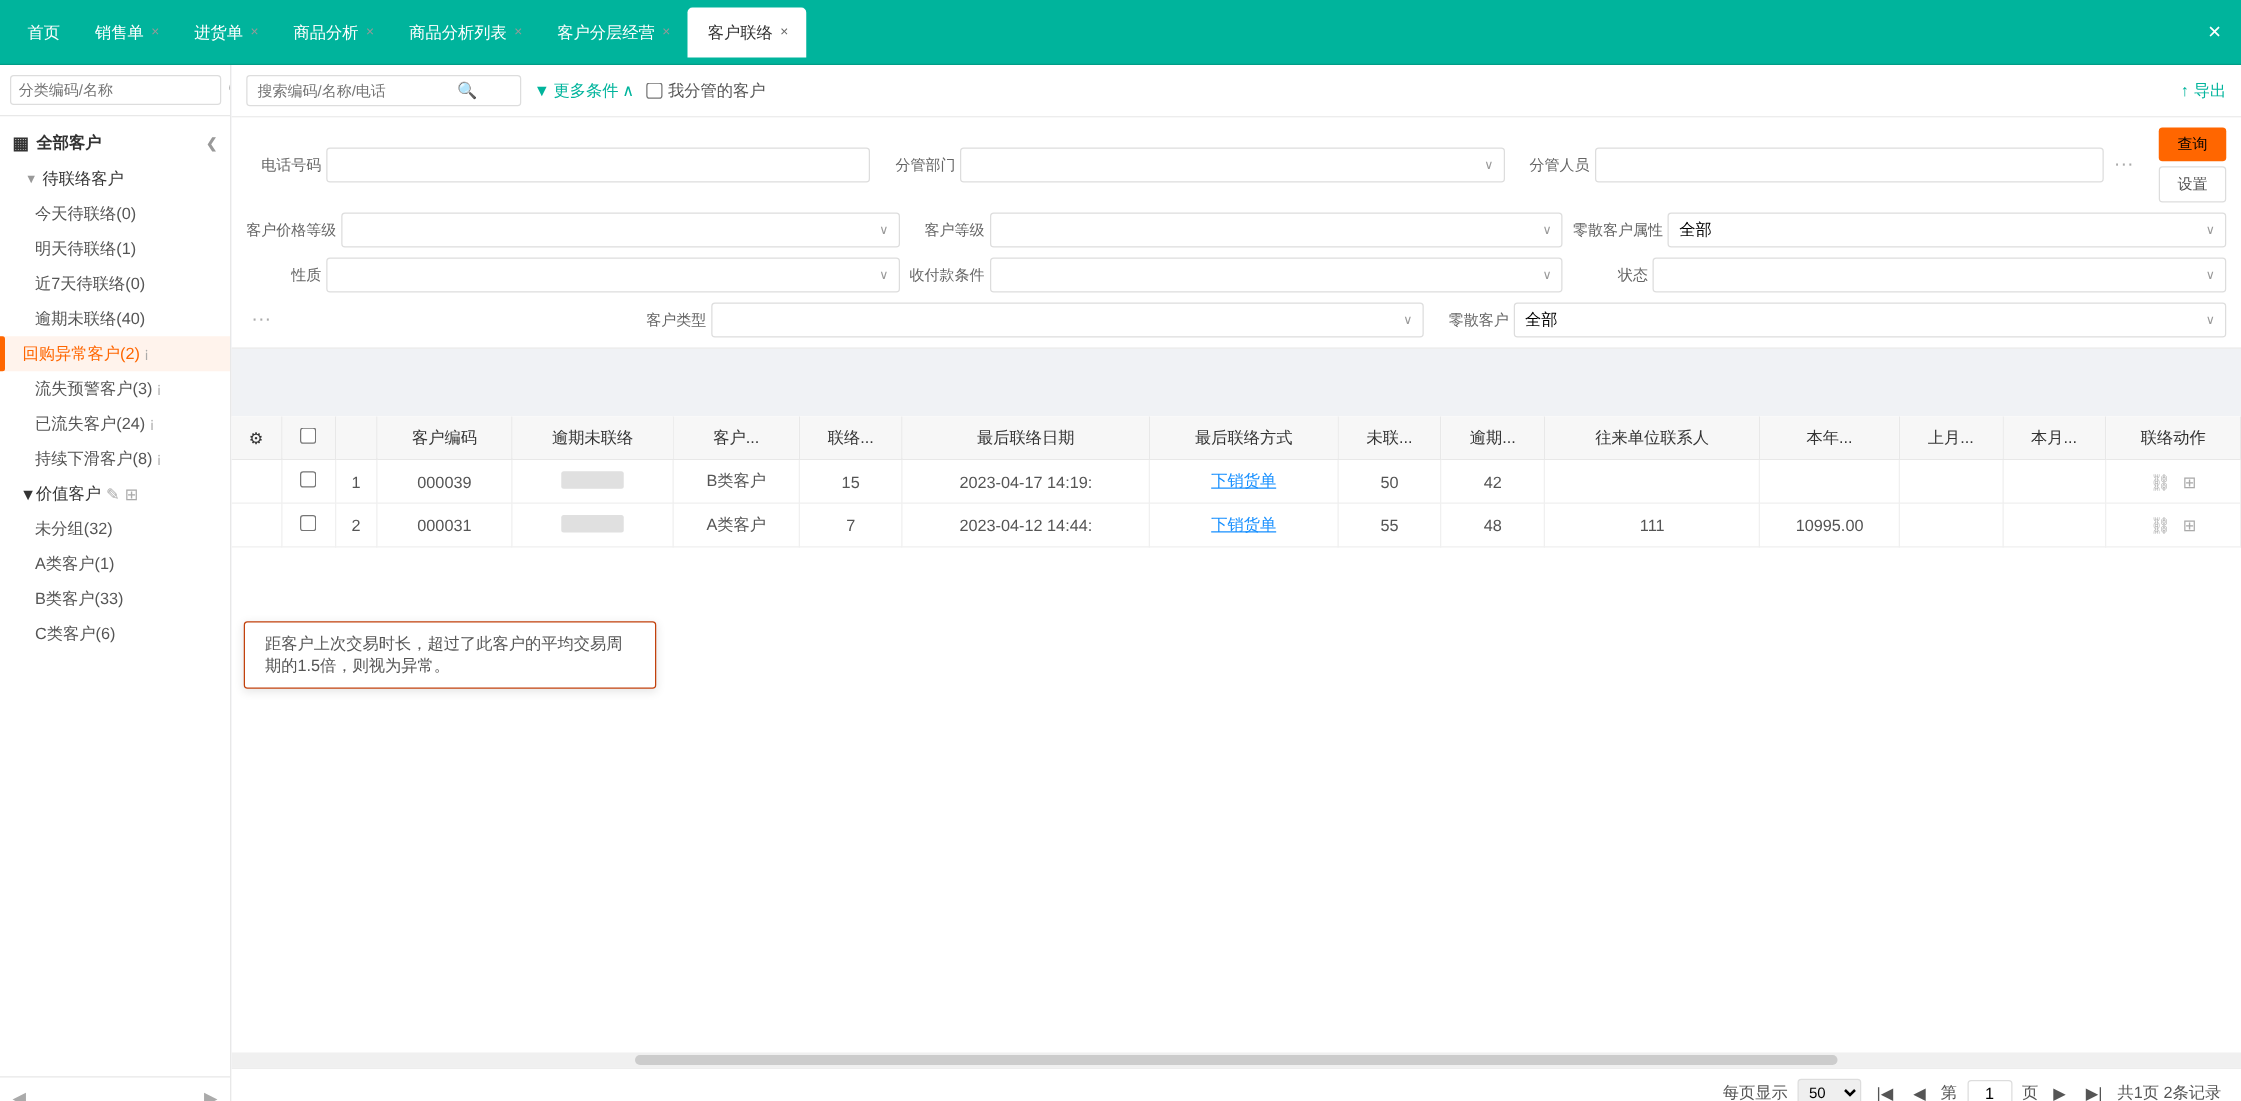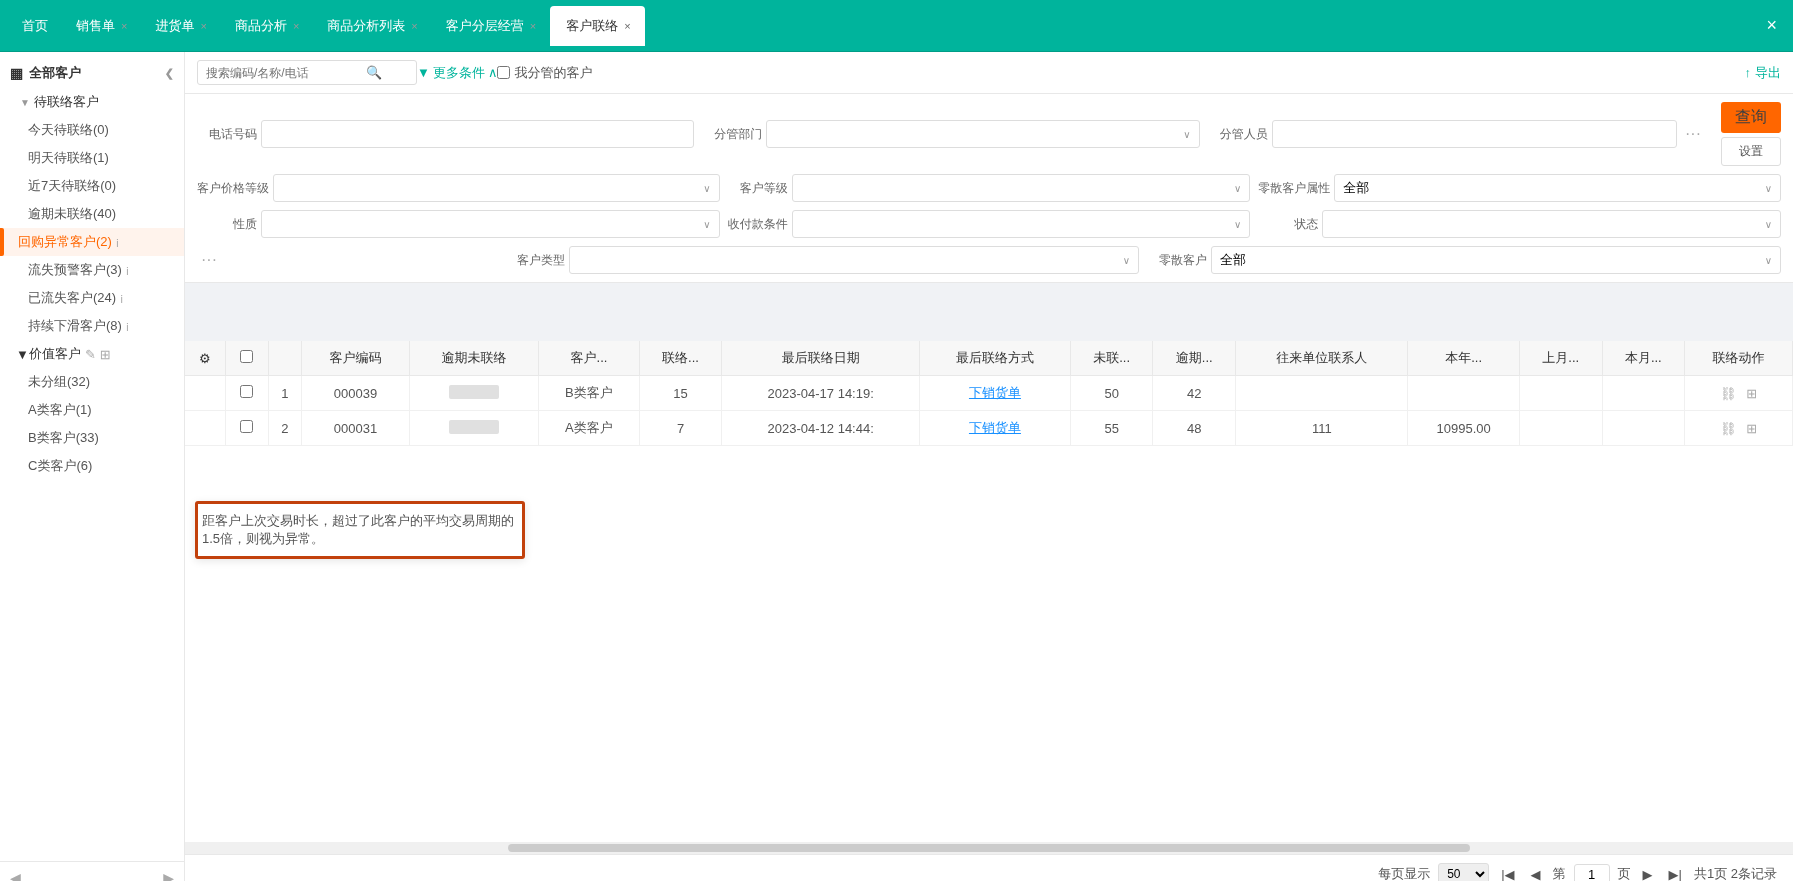--- a/index.html
+++ b/index.html
@@ -78,21 +78,21 @@
 
     
     .content-area {
       flex: 1; display: flex; flex-direction: column; overflow: hidden;
     }
 
     
     .filter-bar {
       background: #fff; padding: 8px 12px;
       border-bottom: 1px solid #e8e8e8;
-      display: flex; align-items: center; 
+      display: flex; align-items: center; gap: 10px;
     }
     .filter-bar .search-box {
       display: flex; align-items: center;
       border: 1px solid #ddd; border-radius: 3px;
       padding: 4px 8px; width: 220px;
     }
     .filter-bar .search-box input {
       border: none; outline: none; font-size: 12px; color: #999; width: 160px;
     }
     .filter-bar .search-icon { color: #00b49c; }
@@ -136,22 +136,22 @@
       flex: 1; border: 1px solid #ddd; border-radius: 3px;
       padding: 4px 8px; font-size: 12px; min-height: 28px;
       display: flex; align-items: center; background: #fff;
     }
     .filter-dots { color: #aaa; font-size: 16px; cursor: pointer; padding: 0 4px; }
 
     .action-btn-group {
       display: flex; flex-direction: column; gap: 4px; margin-left: 8px;
     }
     .btn-query {
-      background: #ff6600; color: #404040; border: none;
-      padding: 5px 14px; border-radius: 3px; cursor: pointer; font-size: 16px;
+      background: #ff6600; color: #000000; border: none;
+      padding: 5px 14px; border-radius: 3px; cursor: pointer; font-size: 12px;
     }
     .btn-settings {
       background: #fff; color: #555; border: 1px solid #ddd;
       padding: 5px 14px; border-radius: 3px; cursor: pointer; font-size: 12px;
     }
 
     
     .table-area {
       flex: 1; overflow: hidden; display: flex; flex-direction: column;
       background: #fff;
@@ -170,22 +170,22 @@
       border-right: 1px solid #f0f0f0;
       padding: 8px 6px; text-align: center; color: #555;
       white-space: nowrap;
     }
     .data-table .link-cell { color: #1890ff; cursor: pointer; text-decoration: underline; text-align: center; }
     .table-scroll { flex: 1; overflow: auto; }
 
     
     .tooltip-box {
       position: absolute; left: 0; top: 218px;
-      background: #fff; border: 3px solid #c2410c; border-radius: 3px;
-      padding: 8px 4px; font-size: 12px; color: #555;
+      background: #fff; border: 1px solid #c2410c; border-radius: 3px;
+      padding: 8px 16px; font-size: 12px; color: #555;
       box-shadow: 0 2px 8px rgba(0,0,0,0.1);
       width: 330px; z-index: 100; margin-left: 10px;
     }
 
     
     .pagination {
       display: flex; align-items: center; justify-content: flex-end;
       padding: 8px 16px; border-top: 1px solid #e8e8e8;
       background: #fff; font-size: 12px; color: #555; gap: 8px;
     }
@@ -246,20 +246,24 @@
     <span>客户联络</span>
     <span class="close-x">×</span>
   </div>
   <div class="top-nav-spacer"></div>
   <div class="top-nav-close">×</div>
 </div>
 
 <div class="main-layout">
 
   <div class="sidebar" style="position:relative;">
+    <div class="sidebar-search">
+      <input type="text" placeholder="分类编码/名称" style="">
+      <span class="search-icon">🔍</span>
+    </div>
     <div class="sidebar-body">
       <div class="sidebar-section-header">
         <span class="icon">▦</span>
         <span>全部客户</span>
         <span class="collapse-icon">❮</span>
       </div>
 
       <div class="sidebar-group-label">
         <span class="arrow">▼</span>
         <span>待联络客户</span>

